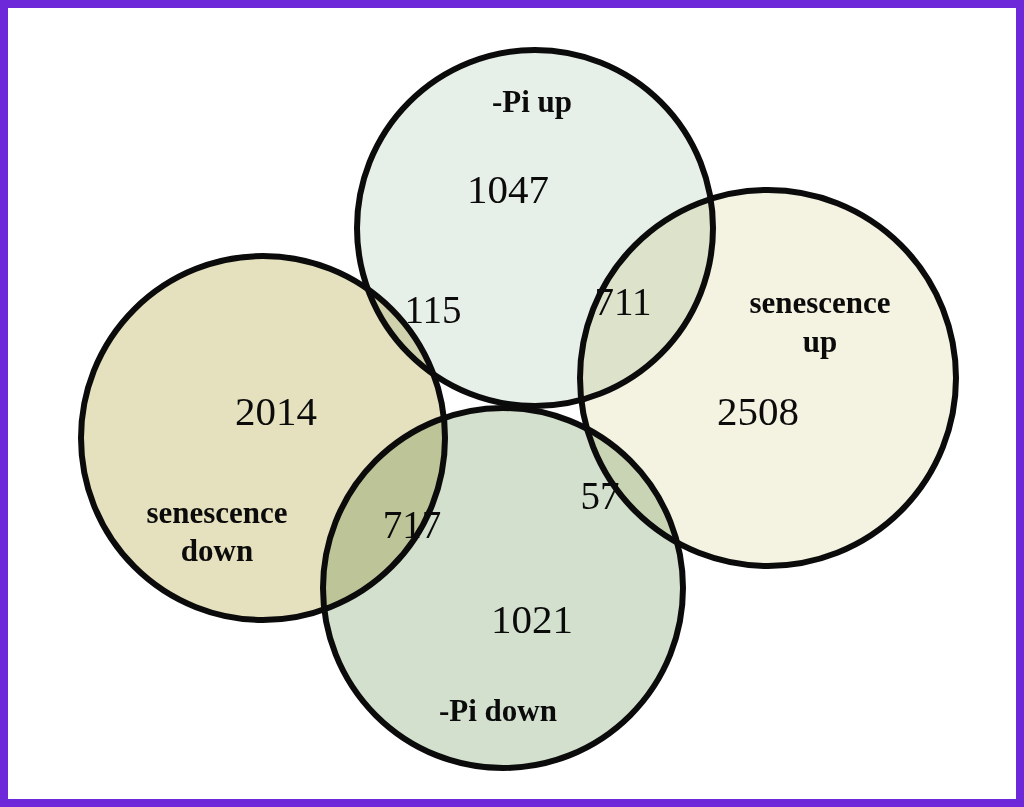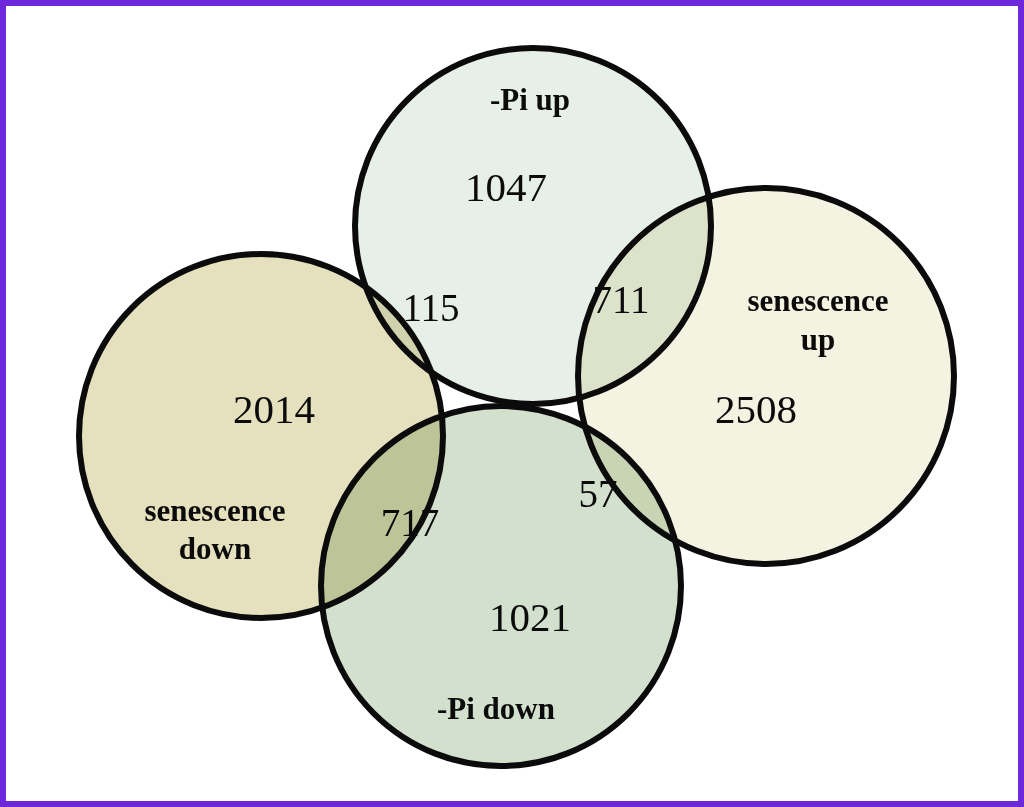--- a/index.html
+++ b/index.html
@@ -14,21 +14,21 @@
     font-family: "Liberation Serif", "DejaVu Serif", serif;
     overflow: hidden;
   }
   #figure-frame {
     position: absolute;
     left: 0;
     top: 0;
     width: 1024px;
     height: 807px;
     box-sizing: border-box;
-    border: 6px solid #6d28d9;
+    border: 8px solid #6d28d9;
     background: #ffffff;
   }
   #venn-canvas {
     position: absolute;
     left: 0;
     top: 0;
     width: 1024px;
     height: 807px;
     display: block;
   }

